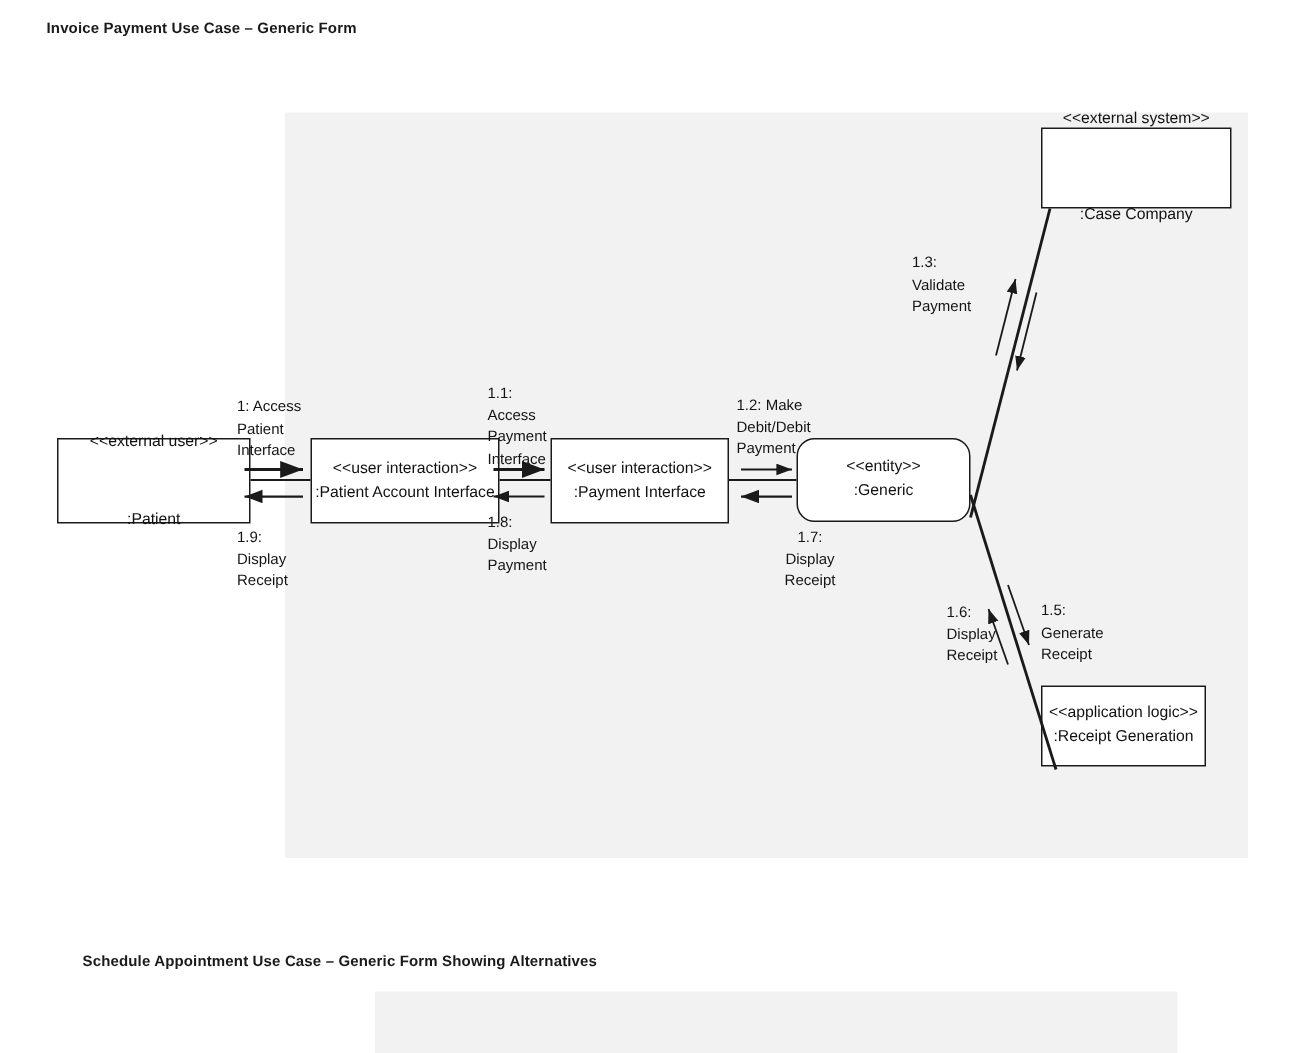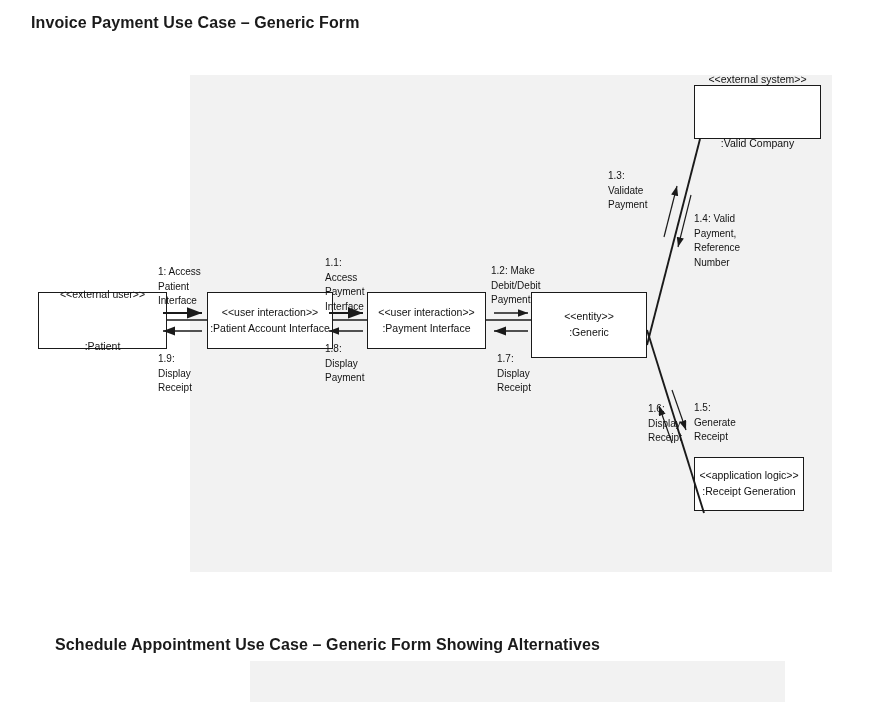--- a/index.html
+++ b/index.html
@@ -16,21 +16,21 @@
     overflow: hidden;
   }
   .page {
     position: absolute;
     left: 0; top: 0;
     width: 871px;
     height: 702px;
   }
   .doc-title {
     position: absolute;
-    font-size: 16px;
+    font-size: 10px;
     font-weight: bold;
     letter-spacing: 0.1px;
     color: #1a1a1a;
     white-space: nowrap;
   }
   #title-top { left: 31px; top: 14px; }
   #title-bottom { left: 55px; top: 636px; text-align: center; }
 
   .gray-panel {
     position: absolute;
@@ -53,21 +53,21 @@
     line-height: 1.5;
     color: #111111;
     z-index: 5;
   }
   .node .stereo { display: block; white-space: nowrap; }
   .node .iname  { display: block; }
 
   #node-patient        { left: 38px;  top: 292px; width: 129px; height: 57px; gap: 36px; }
   #node-patient-acct   { left: 207px; top: 292px; width: 126px; height: 57px; }
   #node-payment-iface  { left: 367px; top: 292px; width: 119px; height: 57px; }
-  #node-payment-entity { left: 531px; top: 292px; width: 116px; height: 66px; }
+  #node-payment-entity { left: 531px; top: 292px; width: 116px; height: 56px; border-radius: 12px; }
   #node-card-company   { left: 694px; top: 85px;  width: 127px; height: 54px; gap: 48px; }
   #node-receipt-gen    { left: 694px; top: 457px; width: 110px; height: 54px; }
 
   .svg-layer {
     position: absolute;
     left: 0; top: 0;
     width: 871px;
     height: 702px;
     z-index: 6;
     pointer-events: none;
@@ -79,24 +79,24 @@
     line-height: 1.45;
     color: #141414;
     z-index: 7;
     white-space: pre-line;
   }
   #lbl-1   { left: 158px; top: 265px; width: 62px; }
   #lbl-19  { left: 158px; top: 352px; width: 62px; }
   #lbl-11  { left: 325px; top: 256px; width: 60px; }
   #lbl-18  { left: 325px; top: 342px; width: 60px; }
   #lbl-12  { left: 491px; top: 264px; width: 70px; }
-  #lbl-17  { left: 497px; top: 352px; width: 60px; }
+  #lbl-17  { left: 510px; top: 352px; width: 60px; text-align: center; }
   #lbl-13  { left: 608px; top: 169px; width: 62px; }
   #lbl-14  { left: 694px; top: 212px; width: 80px; }
-  #lbl-16  { left: 648px; top: 402px; width: 62px; }
+  #lbl-16  { left: 631px; top: 402px; width: 62px; }
   #lbl-15  { left: 694px; top: 401px; width: 80px; }
 </style>
 </head>
 <body>
 
 <div class="page">
 
   <div class="doc-title" id="title-top">Invoice Payment Use Case – Generic Form</div>
 
   <div class="gray-panel" id="panel-main"></div>
@@ -155,21 +155,21 @@
     <span class="iname">:Payment Interface</span>
   </div>
 
   <div class="node" id="node-payment-entity">
     <span class="stereo">&lt;&lt;entity&gt;&gt;</span>
     <span class="iname">:Generic</span>
   </div>
 
   <div class="node" id="node-card-company">
     <span class="stereo">&lt;&lt;external system&gt;&gt;</span>
-    <span class="iname">:Valid Company</span>
+    <span class="iname">:Case Company</span>
   </div>
 
   <div class="node" id="node-receipt-gen">
     <span class="stereo">&lt;&lt;application logic&gt;&gt;</span>
     <span class="iname">:Receipt Generation</span>
   </div>
 
   <div class="msg-label" id="lbl-1">1: Access
 Patient
 Interface</div>
@@ -185,24 +185,20 @@
 Payment</div>
   <div class="msg-label" id="lbl-12">1.2: Make
 Debit/Debit
 Payment</div>
   <div class="msg-label" id="lbl-17">1.7:
 Display
 Receipt</div>
   <div class="msg-label" id="lbl-13">1.3:
 Validate
 Payment</div>
-  <div class="msg-label" id="lbl-14">1.4: Valid
-Payment,
-Reference
-Number</div>
   <div class="msg-label" id="lbl-16">1.6:
 Display
 Receipt</div>
   <div class="msg-label" id="lbl-15">1.5:
 Generate
 Receipt</div>
 
   <div class="doc-title" id="title-bottom">Schedule Appointment Use Case – Generic Form Showing Alternatives</div>
 
 </div>

